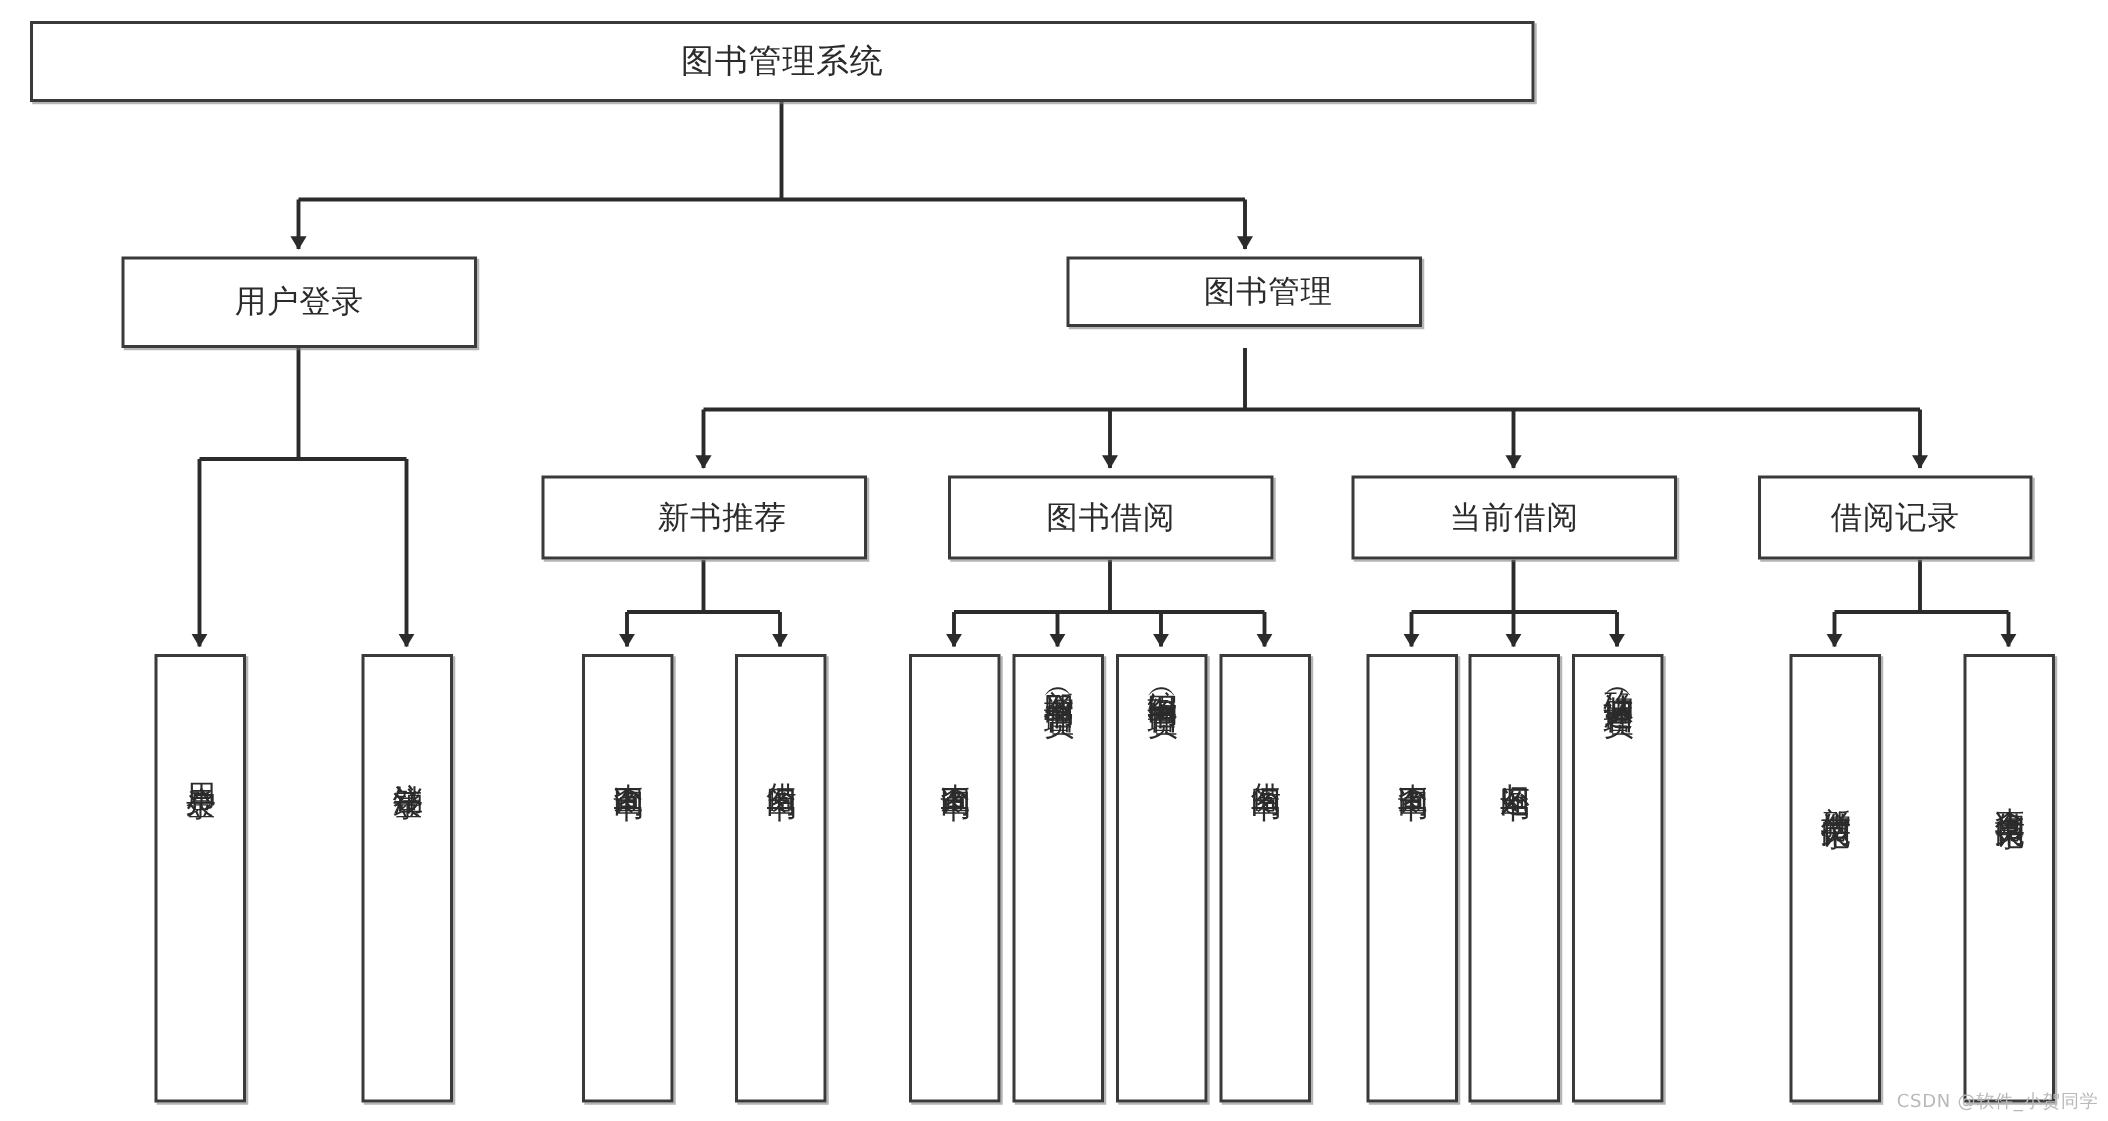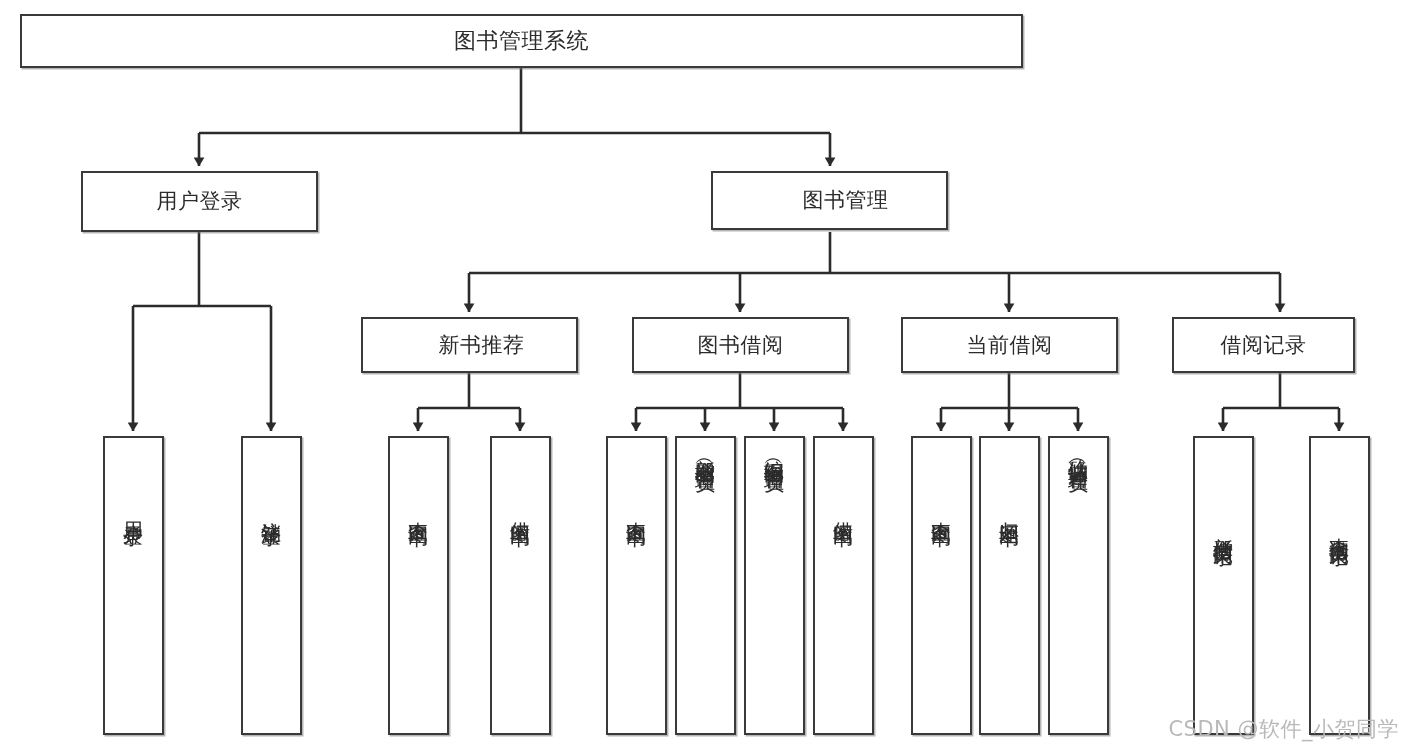--- a/index.html
+++ b/index.html
@@ -66,21 +66,21 @@
   .node.vert.mid .lbl {
     margin-top: 62px;
   }
   .node.vert.mid2 .lbl {
     margin-top: 78px;
   }
   #watermark {
     position: absolute;
     right: 6px;
     bottom: 4px;
-    font-size: 21px;
+    font-size: 12px;
     color: #b9b9b9;
     letter-spacing: 0.5px;
     white-space: nowrap;
   }
 </style>
 </head>
 <body>
 
 <div id="canvas">
 
@@ -134,21 +134,21 @@
     </g>
   </svg>
 
   <div class="node horiz" id="n-root" style="left:20px; top:14px; width:1003px; height:54px;">
     <span class="lbl">图书管理系统</span>
   </div>
 
   <div class="node horiz" style="left:81px; top:171px; width:237px; height:61px;">
     <span class="lbl">用户登录</span>
   </div>
-  <div class="node horiz" style="left:711px; top:171px; width:237px; height:59px;padding-left:32px;">
+  <div class="node horiz" style="left:711px; top:171px; width:237px; height:47px;padding-left:32px;">
     <span class="lbl">图书管理</span>
   </div>
 
   <div class="node horiz" style="left:361px; top:317px; width:217px; height:56px;padding-left:24px;">
     <span class="lbl">新书推荐</span>
   </div>
   <div class="node horiz" style="left:632px; top:317px; width:217px; height:56px;">
     <span class="lbl">图书借阅</span>
   </div>
   <div class="node horiz" style="left:901px; top:317px; width:217px; height:56px;">

